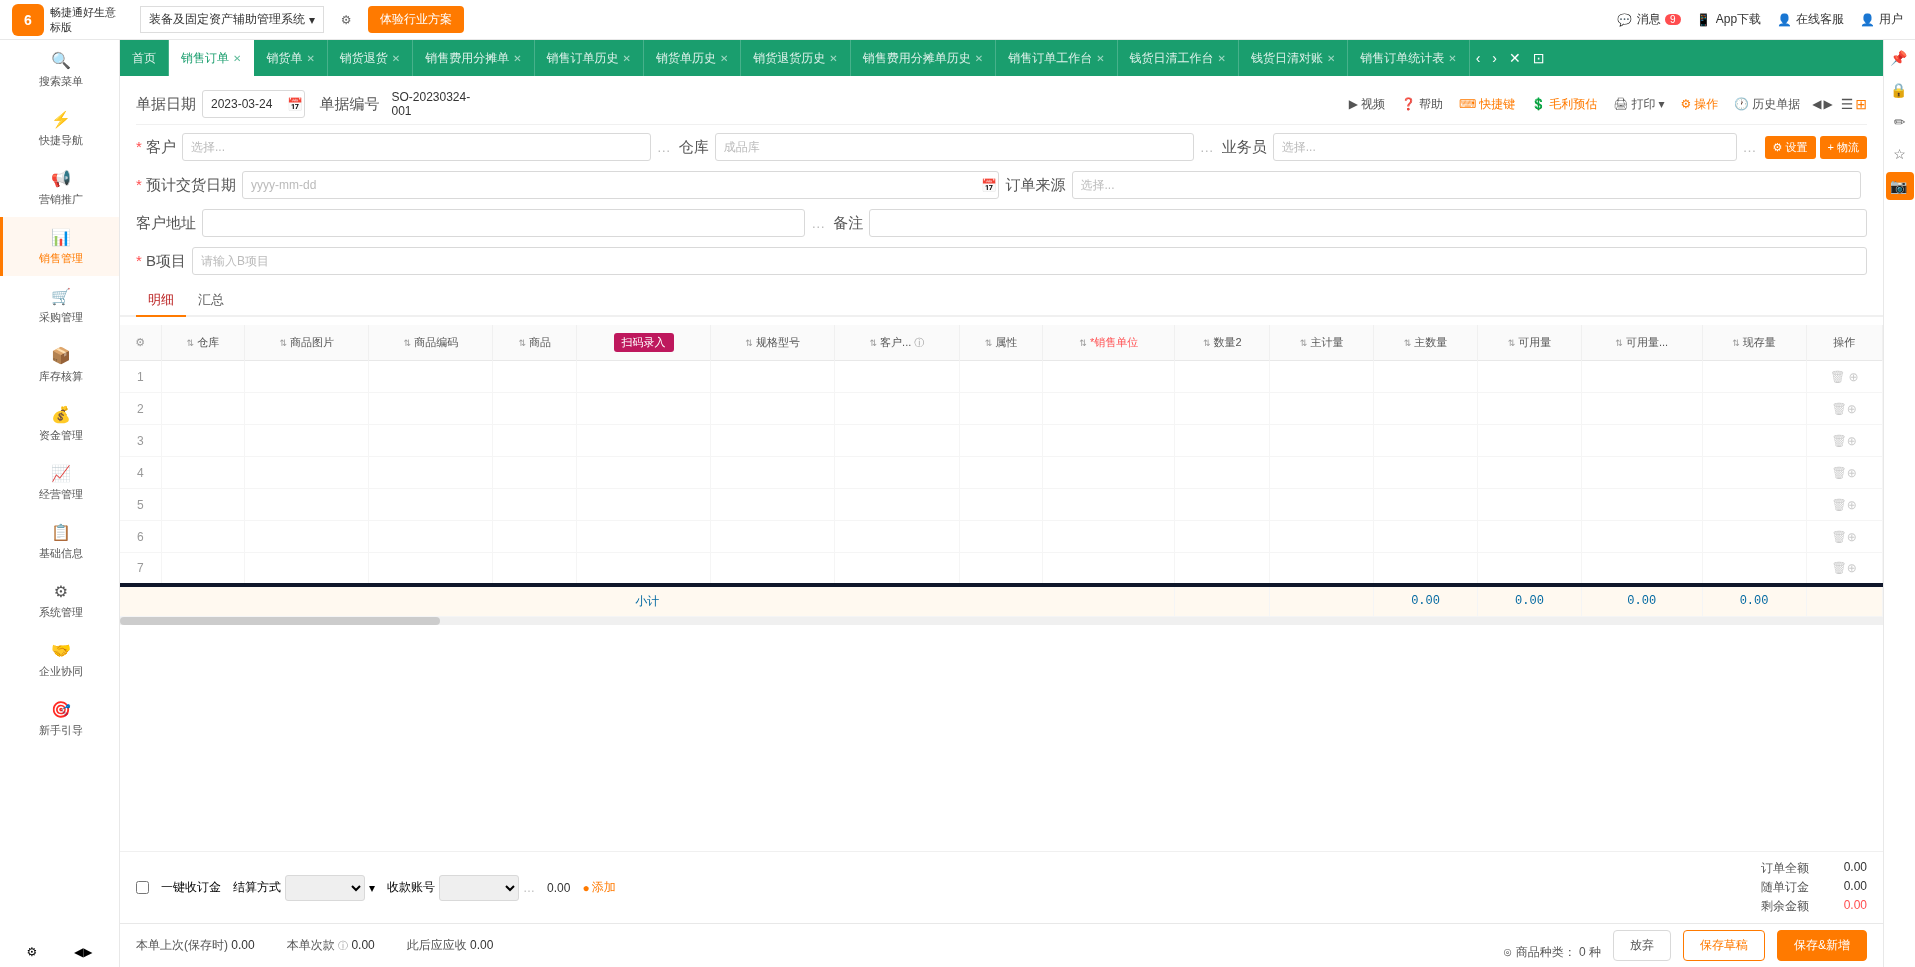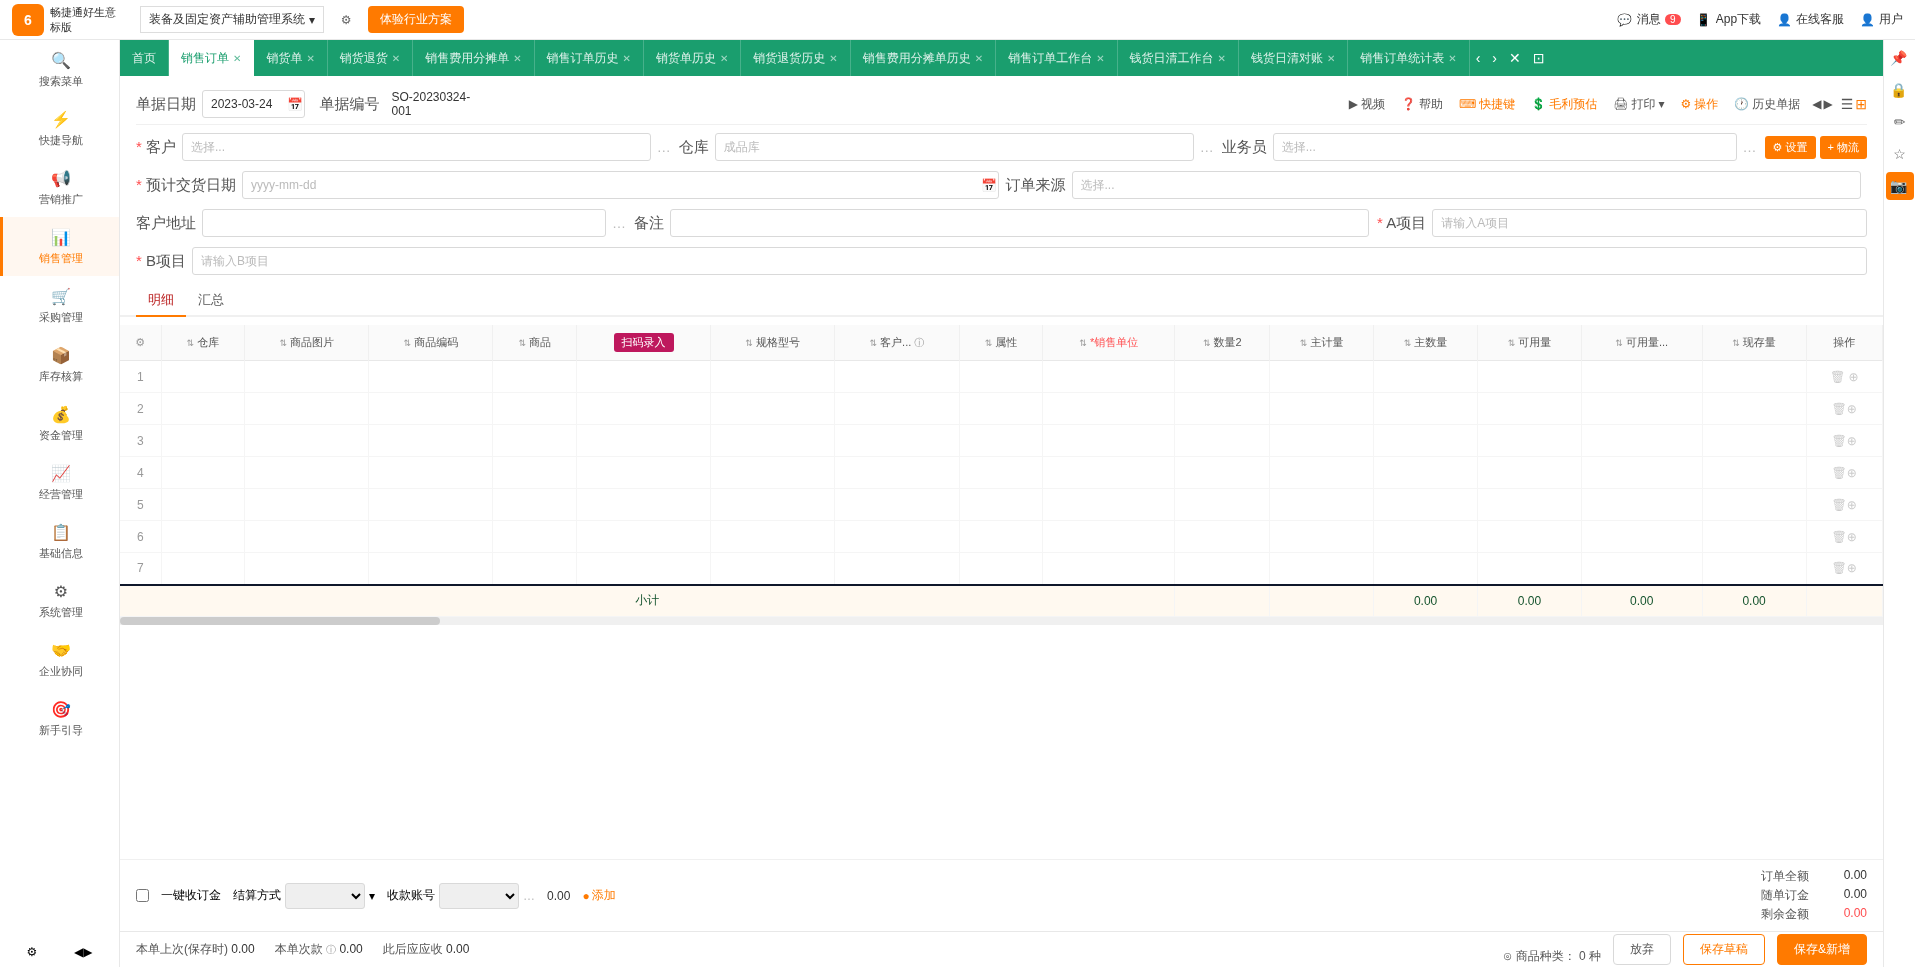--- a/index.html
+++ b/index.html
@@ -339,23 +339,24 @@
       border-radius: 3px;
       font-size: 11px;
       cursor: pointer;
     }
     .col-settings { color: #999; cursor: pointer; }
     .sort-icon { color: #999; font-size: 9px; }
 
     
     .subtotal-row td {
       background: #fff9f0;
-      color: #14532d;
+      color: #0369a1;
       font-weight: 500;
-      border-top: 2px solid #0f172a;
+      border-top: 4px solid #0f172a;
+      font-family: Liberation Mono, monospace;
     }
     .subtotal-label {
       text-align: left;
       padding-left: 12px;
       color: #ff7a00;
       font-weight: 500;
     }
 
     
     .payment-bar {
@@ -401,27 +402,27 @@
     }
     .summary-row {
       display: flex;
       gap: 8px;
     }
     .summary-label { color: #555; }
     .summary-value { color: #333; min-width: 50px; text-align: right; }
 
     
     .status-bar {
-      height: 36px;
+      height: 44px;
       background: #fff;
       border-top: 1px solid #e8e8e8;
       display: flex;
       align-items: center;
       padding: 0 16px;
-      gap: 20px;
+      gap: 32px;
       font-size: 12px;
       color: #555;
     }
     .status-bar-right {
       margin-left: auto;
       display: flex;
       align-items: flex-end;
       gap: 12px;
     }
     .action-btn {
@@ -738,24 +739,20 @@
         <div class="form-row">
           <div class="form-field">
             <span class="field-label">客户地址</span>
             <input class="field-input" style="width: 240px;">
             <span class="field-dots">…</span>
           </div>
           <div class="form-field" style="flex:1.5;">
             <span class="field-label">备注</span>
             <input class="field-input" style="flex: 1 1 0%;">
           </div>
-          <div class="form-field">
-            <span class="field-label"><span style="color:#ff4d4f;">*</span> <span>A项目</span></span>
-            <input class="field-input" style="flex: 1 1 0%;" placeholder="请输入A项目">
-          </div>
         </div>
 
         <div class="form-row">
           <div class="form-field">
             <span class="field-label"><span style="color:#ff4d4f;">*</span> <span>B项目</span></span>
             <input class="field-input" style="width: 300px;" placeholder="请输入B项目">
           </div>
         </div>
 
         <div class="detail-tabs">

